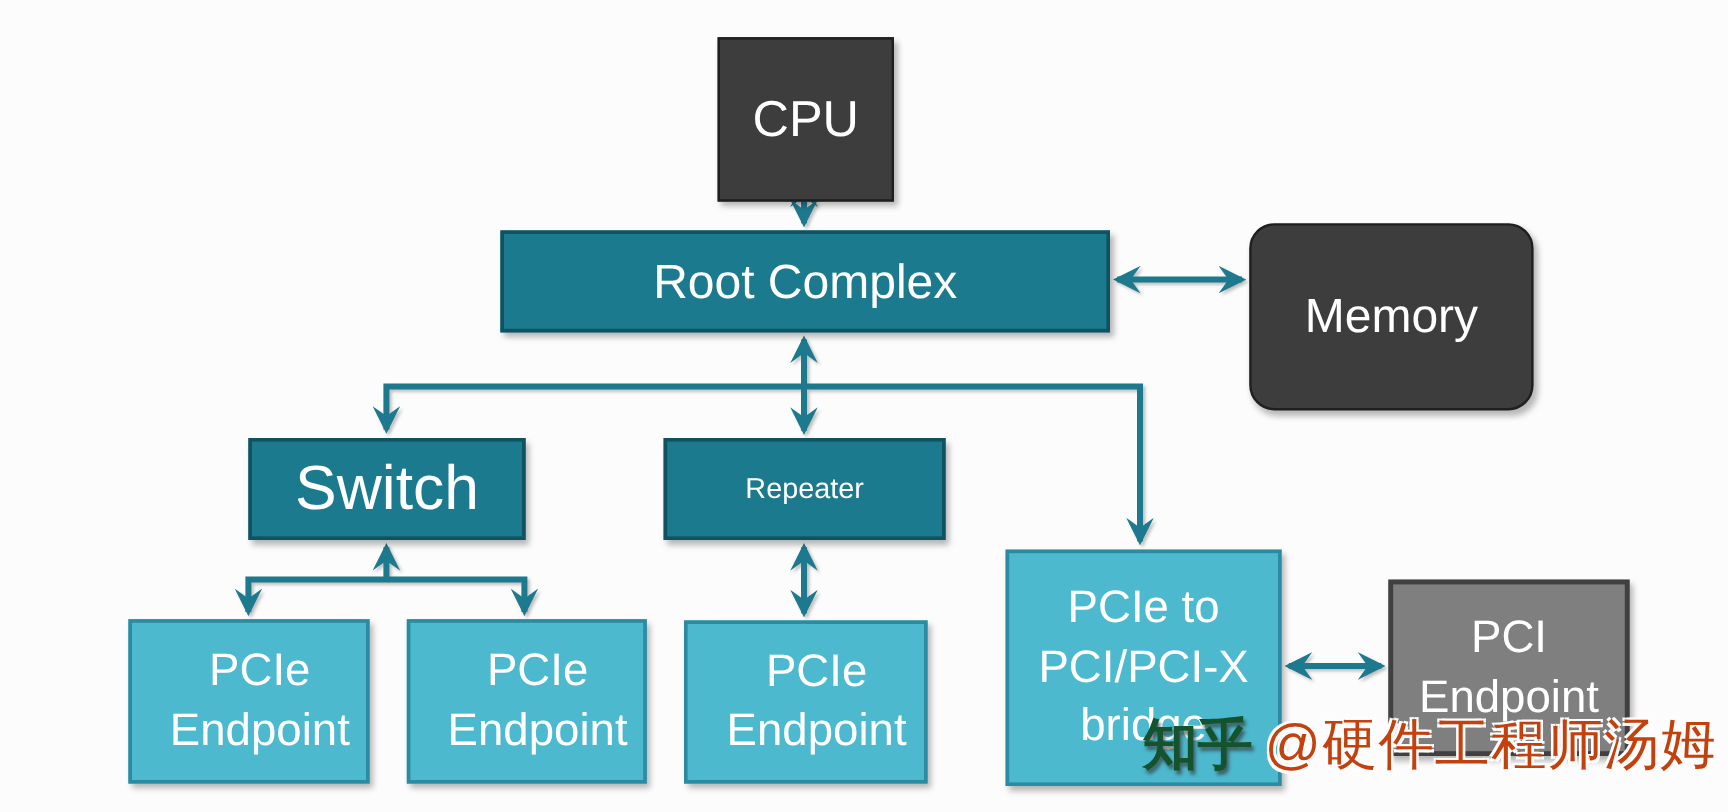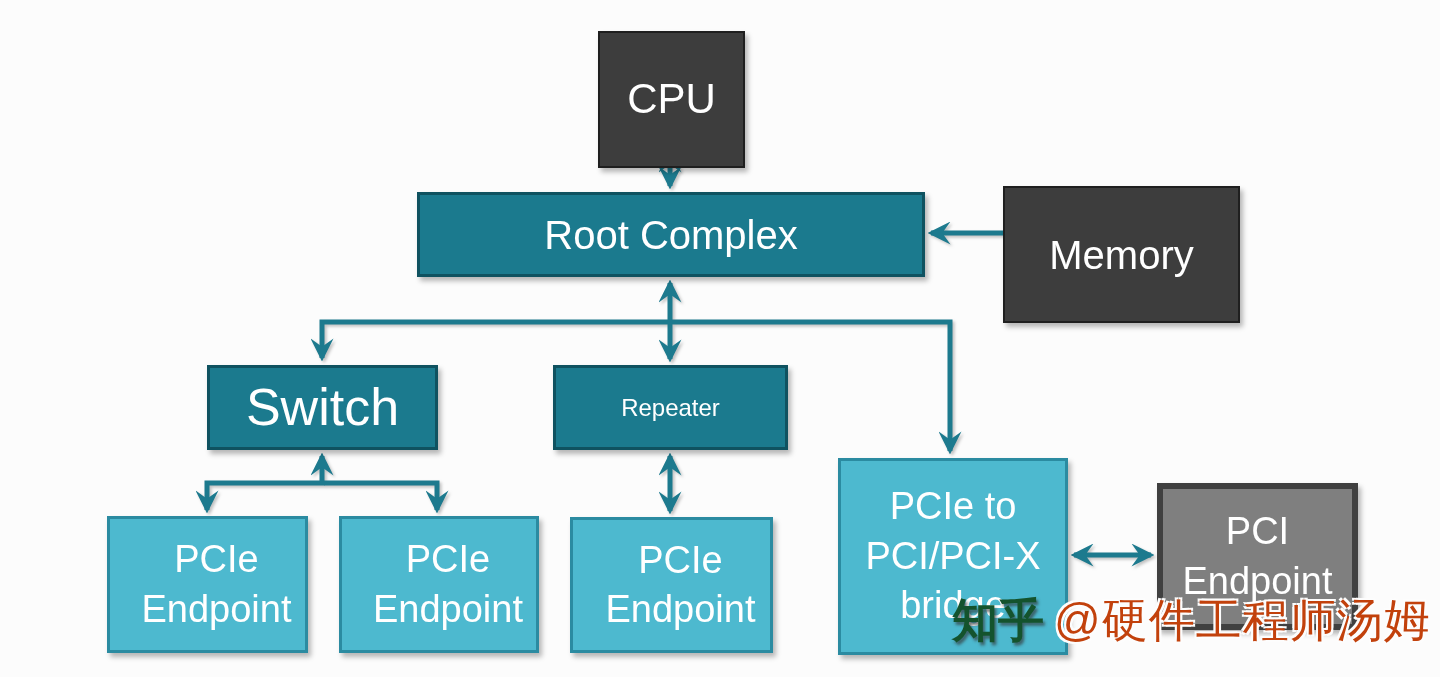--- a/index.html
+++ b/index.html
@@ -22,25 +22,25 @@
     box-sizing:border-box;
     display:flex;align-items:center;justify-content:center;
     text-align:center;
     color:#ffffff;
     box-shadow:3px 4px 5px rgba(0,0,0,0.28);
     line-height:1.3;
   }
   .teal{background:#1b7a8e;border:3px solid #0f5260;justify-content:center;}
   .dark{background:#3d3d3d;border:2px solid #1f1f1f;margin-top:21px;}
   .light{background:#4db9cf;border:3px solid #2b8ba1;padding-left:18px;}
-  .gray{background:#7f7f7f;border:6px solid #404040;}
+  .gray{background:#7f7f7f;border:4px solid #404040;}
 
   .n-cpu        {left:598px;top:10px;  width:147px;height:137px;font-size:42px;}
   .n-rootcomplex{left:417px;top:192px; width:508px;height:85px; font-size:40px;}
-  .n-memory     {left:1003px;top:165px;width:237px;height:137px;font-size:40px;}
+  .n-memory     {left:1041px;top:165px;width:237px;height:156px;font-size:40px;border-radius:21px;}
   .n-switch     {left:207px;top:365px; width:231px;height:85px; font-size:52px;}
   .n-repeater   {left:553px;top:365px; width:235px;height:85px; font-size:24px;}
   .n-ep1        {left:107px;top:516px; width:201px;height:137px;font-size:38px;}
   .n-ep2        {left:339px;top:516px; width:200px;height:137px;font-size:38px;}
   .n-ep3        {left:570px;top:517px; width:203px;height:136px;font-size:38px;}
   .n-bridge     {left:838px;top:458px; width:230px;height:197px;font-size:38px;padding:0 8px;}
   .n-pciep      {left:1157px;top:483px;width:201px;height:147px;font-size:38px;}
 
   .node .lbl{display:block;width:100%;}
 

